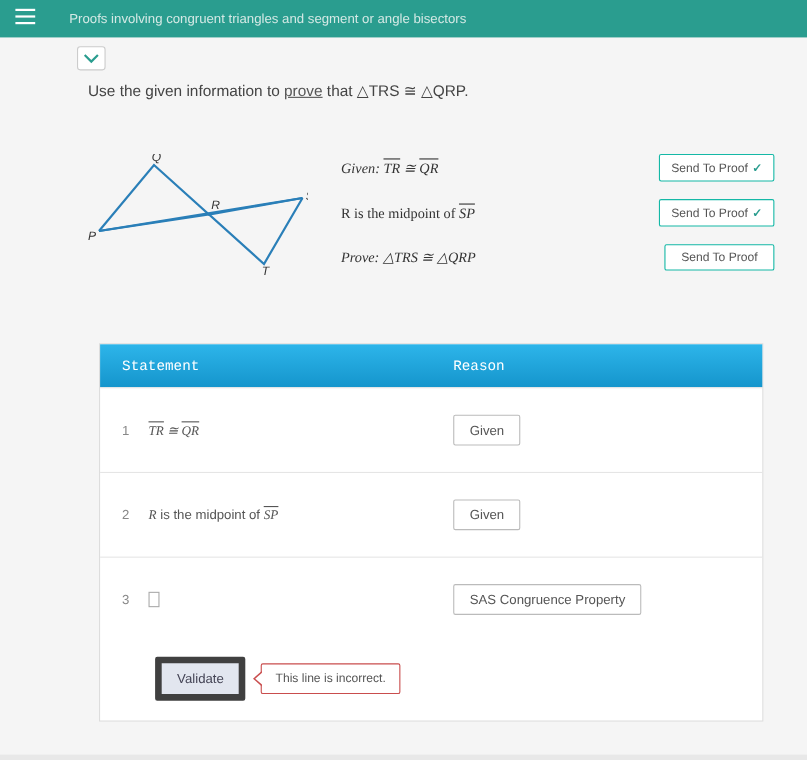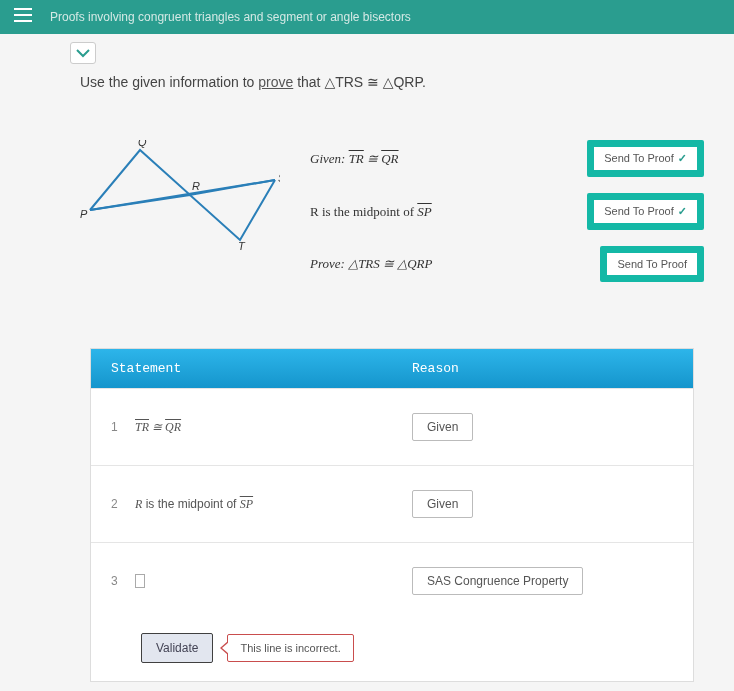--- a/index.html
+++ b/index.html
@@ -10,21 +10,21 @@
     height: 691px;
     overflow: hidden;
     position: relative;
   }
   .top-bar {
     background: #2a9d8f;
     color: #d4e9e5;
     height: 34px;
     display: flex;
     align-items: center;
-    padding-left: 50px;
+    padding-left: 63px;
     font-size: 12px;
     position: relative;
   }
   .hamburger {
     position: absolute;
     left: 14px;
     top: 8px;
     width: 18px;
     height: 14px;
     display: flex;
@@ -84,21 +84,21 @@
   }
   .given-line {
     display: flex;
     justify-content: flex-start;
     align-items: center;
     margin-bottom: 16px;
     gap: 20px;
   }
   .given-text { flex: 1; font-style: italic; font-family: Georgia, serif;}
   .send-btn {
-    border: 7px solid #14b8a6;
+    border: 1px solid #14b8a6;
     background: #fff;
     color: #555;
     font-size: 11px;
     padding: 5px 10px;
     border-radius: 2px;
     cursor: pointer;
     white-space: nowrap;
     min-width: 100px;
     text-align: center;
   }
@@ -147,21 +147,21 @@
     border:1px solid #aaa;
   }
   .validate-row {
     padding: 14px 20px 18px 50px;
     display:flex;
     align-items:center;
     gap: 0;
   }
   .validate-btn {
     background:#e2e6ef;
-    border:1px solid #404040;
+    border:6px solid #404040;
     color:#445;
     font-size:12px;
     padding:7px 14px;
     border-radius:2px;
     cursor:pointer;
   }
   .error-bubble {
     position: relative;
     border:1px solid #c94d4d;
     color:#555;

